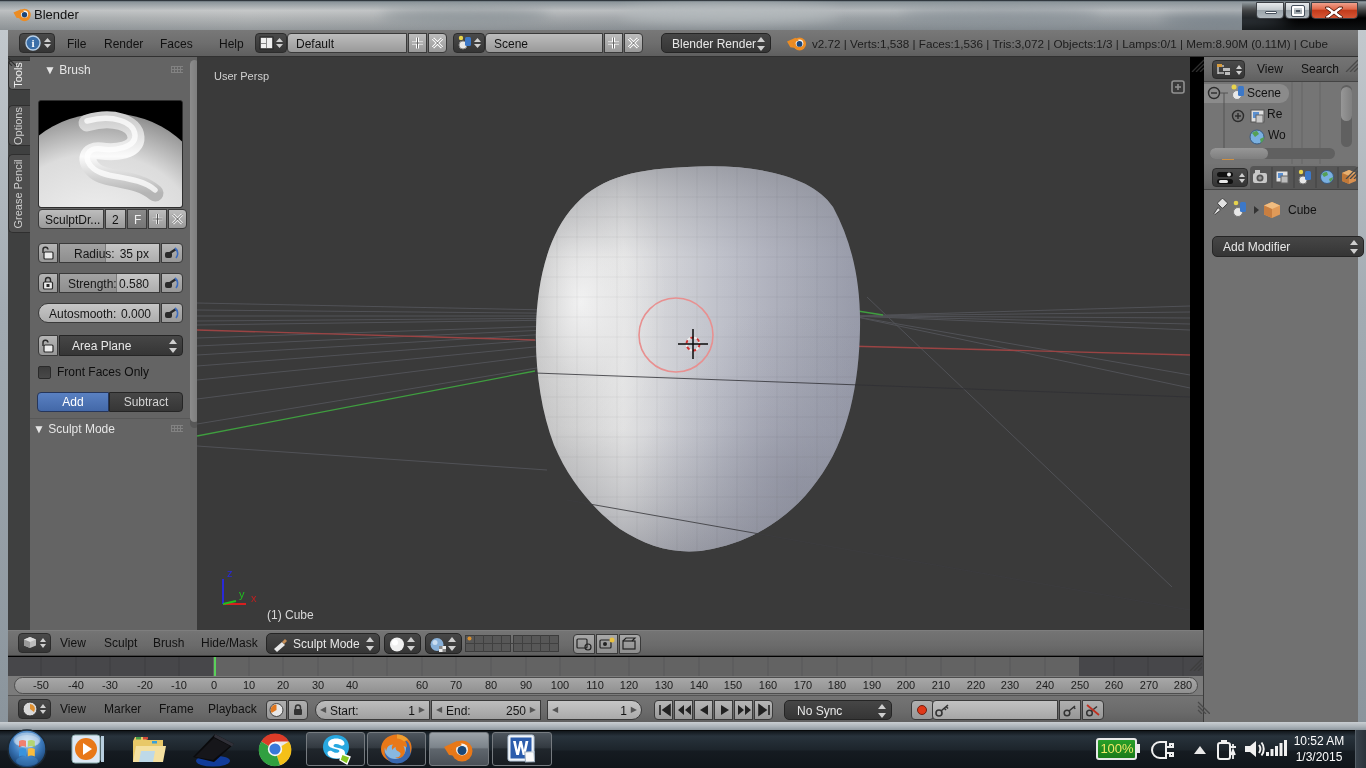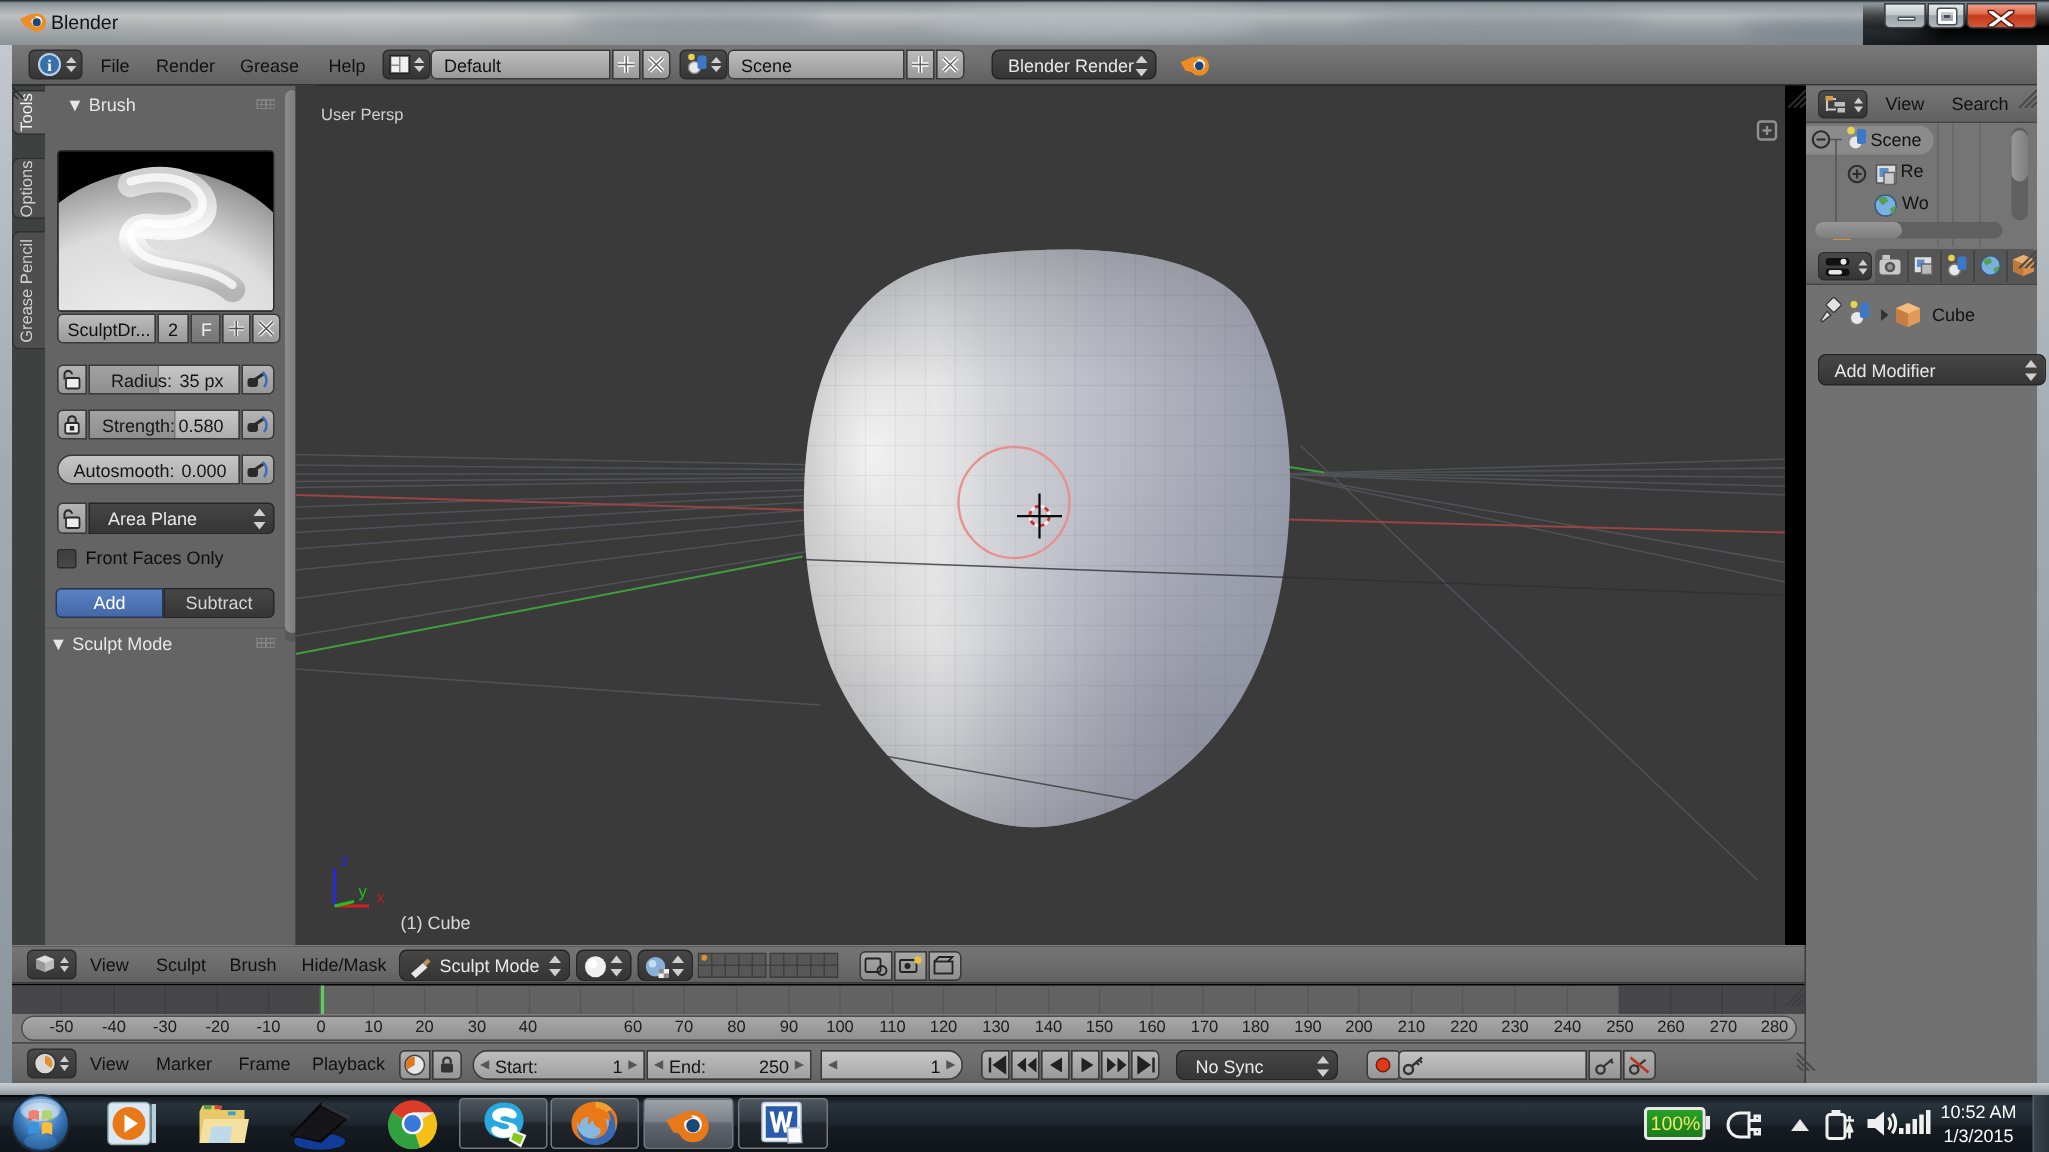--- a/index.html
+++ b/index.html
@@ -119,21 +119,21 @@
   <div class="abs" id="infobar">
     <div class="ebtn" style="left:11px;top:3px;width:36px;height:20px;">
       <svg width="34" height="18">
           <circle cx="13" cy="9" r="7" fill="#3a6ea8" stroke="#b8d0e8" stroke-width="1.4"></circle>
           <text x="13" y="13" font-size="11" font-weight="bold" fill="#fff" text-anchor="middle" font-family="Liberation Serif">i</text>
           <path d="M24,8 l3.5,-4 3.5,4 z M24,10 l3.5,4 3.5,-4 z" fill="#cfcfcf"></path>
         </svg>
     </div>
     <span class="menu" style="left:59px;">File</span>
     <span class="menu" style="left:96px;">Render</span>
-    <span class="menu" style="left:152px;">Grease</span>
+    <span class="menu" style="left:152px;">Faces</span>
     <span class="menu" style="left:211px;">Help</span>
     <div class="ebtn" style="left:247px;top:3px;width:32px;height:20px;">
       <svg width="30" height="18">
           <rect x="4" y="3" width="13" height="12" fill="#888" stroke="#222"></rect>
           <rect x="5" y="4" width="5" height="5" fill="#f0f0f0"></rect>
           <rect x="5" y="10" width="5" height="4" fill="#f0f0f0"></rect>
           <rect x="11" y="4" width="5" height="10" fill="#f0f0f0"></rect>
           <path d="M20,8 l3.5,-4 3.5,4 z M20,10 l3.5,4 3.5,-4 z" fill="#cfcfcf"></path>
         </svg>
     </div>
@@ -171,20 +171,21 @@
       <span style="position:absolute;left:10px;top:3px;">Blender Render</span>
         <div class="updn"></div>
     </div>
     <svg class="abs" style="left:778px;top:4px;" width="22" height="19" viewBox="0 0 22 19">
       <circle cx="13.5" cy="10" r="6.5" fill="#ec8c23"></circle>
       <circle cx="13.5" cy="9.2" r="3.8" fill="#f6f6f6"></circle>
       <circle cx="13.5" cy="9.9" r="2.9" fill="#1b4679"></circle>
       <path d="M1,7.5 L9.5,3.8 l3.4,2.8 -8,3 z" fill="#ec8c23"></path>
       <path d="M1,7.5 l6.5,1.8 c-0.3,2 0.6,3.7 2,4.8 l-5.2,-0.9 z" fill="#ec8c23"></path>
     </svg>
+    <span class="menu" style="left:804px;color:#1c1c1c;font-size:11.7px;">v2.72 | Verts:1,538 | Faces:1,536 | Tris:3,072 | Objects:1/3 | Lamps:0/1 | Mem:8.90M (0.11M) | Cube</span>
   </div>
 
   <div class="abs" id="tabcol">
     <div class="abs vtab" style="top:3px;height:30px;background:#656565;color:#f0f0f0;">
         <span>Tools</span>
       </div>
     <div class="abs vtab" style="top:48px;height:41px;background:#4e4e4e;color:#cfcfcf;">
         <span>Options</span>
       </div>
     <div class="abs vtab" style="top:97px;height:79px;background:#4e4e4e;color:#cfcfcf;">

